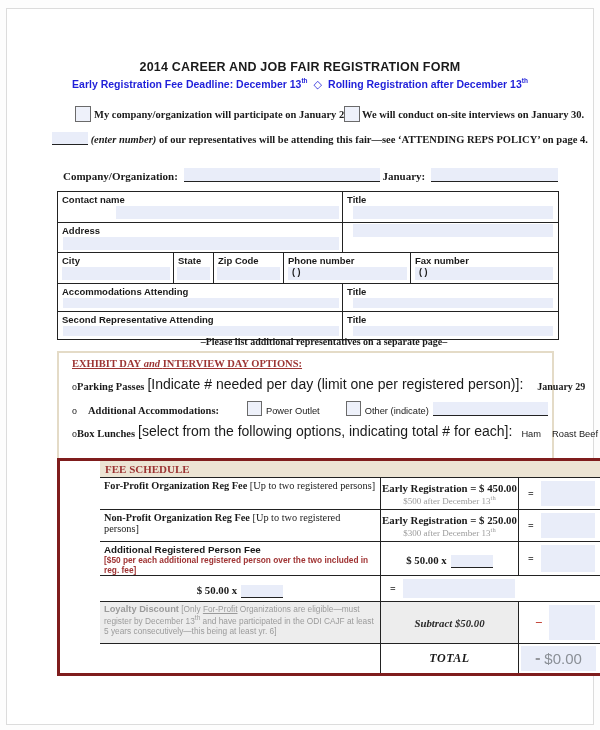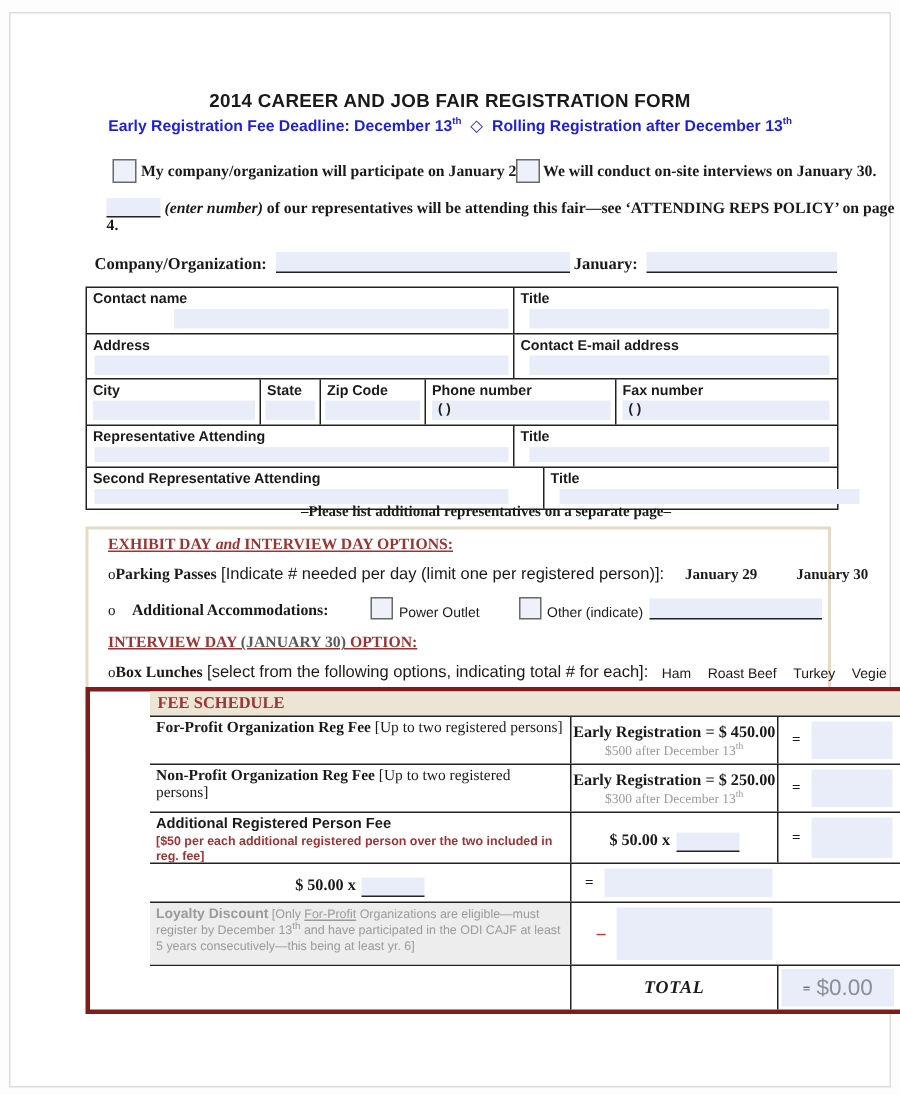--- a/index.html
+++ b/index.html
@@ -18,21 +18,21 @@
               font-weight:bold; font-size:10.5px; color:#1f1fd9; }
   .subtitle sup { font-size:7px; }
   .diamond { font-weight:normal; padding:0 6px; font-size:11px; }
 
   .cb { width:14px; height:14px; border:1px solid #6a6a6a; background:#eef1fa; display:inline-block; }
   .cb-label { font-weight:bold; font-size:10.5px; }
 
   .blank { display:inline-block; height:12px; background:#e9edf9; border-bottom:1px solid #222; vertical-align:bottom; }
   .uline { background:#e9edf9; border-bottom:1px solid #222; height:13px; }
 
-  .reps-row { left:71px; top:132px; font-size:10.5px; }
+  .reps-row { left:52px; top:132px; font-size:10.5px; }
   .org-row { left:63px; top:168px; right:42px; display:flex; align-items:flex-end; font-size:11px; }
   .org-row .lbl { font-weight:bold; white-space:nowrap; }
 
   
   .ctable { left:57px; top:191px; width:500px; border:1px solid #222; background:#fff; }
   .crow { display:grid; }
   .crow + .crow { border-top:1px solid #222; }
   .cell { position:relative; overflow:hidden; }
   .cell + .cell { border-left:1px solid #222; }
   .cell .lbl { font-family:"Liberation Sans",sans-serif; font-weight:bold; font-size:9.5px; padding:2px 0 0 4px; }
@@ -40,21 +40,21 @@
   .cell .fill.paren { font-family:"Liberation Sans",sans-serif; font-weight:bold; font-size:9px; padding-left:4px; height:13px; }
 
   .note { left:0; right:0; top:336px; text-align:center; font-weight:bold; font-size:10px;padding-left:48px; }
 
   
   .obox { left:57px; top:351px; width:497px; height:148px; border:2px solid #e4dbc7; background:#fff; padding-left:13px; box-sizing:border-box; }
   .redhead { color:#9c3433; font-weight:bold; font-size:10.5px; text-decoration:underline; margin-top:5px; }
   .redhead .mid { color:#5a5a5a; }
   .orow { display:flex; align-items:flex-end; font-size:10.5px; margin-top:7px; white-space:nowrap; }
   .orow .bullet { width:16px; font-size:10px; }
-  .orow .detail { font-family:"Liberation Sans",sans-serif; font-size:11px; padding-left:3px;text-align:center; }
+  .orow .detail { font-family:"Liberation Sans",sans-serif; font-size:14px; padding-left:3px;text-align:center; }
   .orow .day { font-weight:bold; font-size:10px; }
   .orow .opt { font-family:"Liberation Sans",sans-serif; font-size:9.3px; }
   .obx { width:13px; height:13px; border:1px solid #6a6a6a; background:#eef1fa; display:inline-block; margin:0 4px 0 10px; }
   .grow-line { flex:1; background:#e9edf9; border-bottom:1px solid #222; height:13px; margin:0 4px; }
 
   
   .ftable { left:57px; top:458px; width:500px; border:3px solid #7f1d1d; background:#fff;padding-left:40px; }
   .fhead { background:#ece4d4; color:#9c3433; font-weight:bold; font-size:11px; padding:2px 0 2px 5px; }
   .frow { display:grid; grid-template-columns:280px 138px 80px; border-top:1px solid #222; }
   .fc { position:relative; overflow:hidden; }
@@ -118,21 +118,20 @@
       <div class="lbl">Title</div>
       <div class="fill"></div>
     </div>
   </div>
   <div class="crow" style="grid-template-columns:284px 214px; height:29px;">
     <div class="cell">
       <div class="lbl">Address</div>
       <div class="fill" style="margin-left:5px;"></div>
     </div>
     <div class="cell">
-      <div class="lbl">Contact E-mail address</div>
       <div class="fill"></div>
     </div>
   </div>
   <div class="crow" style="grid-template-columns:115px 40px 70px 127px 146px; height:30px;">
     <div class="cell">
       <div class="lbl">City</div>
       <div class="fill" style="margin-left:4px;"></div>
     </div>
     <div class="cell">
       <div class="lbl">State</div>
@@ -146,29 +145,29 @@
       <div class="lbl">Phone number</div>
       <div class="fill paren" style="margin-left:4px;">(      )</div>
     </div>
     <div class="cell">
       <div class="lbl">Fax number</div>
       <div class="fill paren" style="margin-left:4px;">(      )</div>
     </div>
   </div>
   <div class="crow" style="grid-template-columns:284px 214px; height:27px;">
     <div class="cell">
-      <div class="lbl">Representative Attending</div>
+      <div class="lbl">Accommodations Attending</div>
       <div class="fill" style="margin-left:5px; height:10px;"></div>
     </div>
     <div class="cell">
       <div class="lbl">Title</div>
       <div class="fill" style="height:10px;"></div>
     </div>
   </div>
-  <div class="crow" style="grid-template-columns:284px 214px; height:27px;gap:20px;">
+  <div class="crow" style="grid-template-columns:284px 214px; height:27px;">
     <div class="cell">
       <div class="lbl">Second Representative Attending</div>
       <div class="fill" style="margin-left:5px; height:10px;"></div>
     </div>
     <div class="cell">
       <div class="lbl">Title</div>
       <div class="fill" style="height:10px;"></div>
     </div>
   </div>
 </div>
@@ -189,23 +188,20 @@
     <span class="day">January 30</span>
   </div>
   <div class="orow" style="margin-top:9px;">
     <span class="bullet">o</span>
     <span class="b">Additional Accommodations:</span>
     <span class="obx" style="margin-left:28px;"></span>
     <span class="opt">Power Outlet</span>
     <span class="obx" style="margin-left:26px;"></span>
     <span class="opt">Other (indicate)</span>
     <span class="grow-line"></span>
-  </div>
-  <div class="redhead" style="margin-top:10px;">
-    <span>INTERVIEW DAY</span><span class="mid"> (JANUARY 30) </span><span>OPTION:</span>
   </div>
   <div class="orow">
     <span class="bullet">o</span>
     <span class="b">Box Lunches</span>
     <span class="detail">[select from the following options, indicating total # for each]:</span>
     <span class="blank" style="width:20px; margin-left:6px; margin-right:3px;"></span>
     <span class="opt">Ham</span>
     <span class="blank" style="width:20px; margin-left:8px; margin-right:3px;"></span>
     <span class="opt">Roast Beef</span>
     <span class="blank" style="width:20px; margin-left:8px; margin-right:3px;"></span>
@@ -267,20 +263,23 @@
     <div class="fc eqcell">
       <span class="eq">=</span>
       <span class="eqfill"></span>
     </div>
   </div>
 
   <div class="frow" style="height:41px;">
     <div class="fc fc1 grayrow graynote">
       <span class="gb" style="font-size:9.3px;">Loyalty Discount</span><span> [Only </span><span class="ul">For-Profit</span><span> Organizations are eligible—must register by December 13</span><sup>th</sup><span> and have participated in the ODI CAJF at least 5 years consecutively—this being at least yr. 6]</span>
     </div>
+    <div class="fc fc2 subtract">
+      <span class="feemain i" style="color:#2a2a2a;">Subtract  $50.00</span>
+    </div>
     <div class="fc eqcell">
       <span class="minus">−</span>
       <span class="eqfill"></span>
     </div>
   </div>
 
   <div class="frow" style="height:29px;">
     <div class="fc"></div>
     <div class="fc fc2">
       <span class="totlabel">TOTAL</span>

